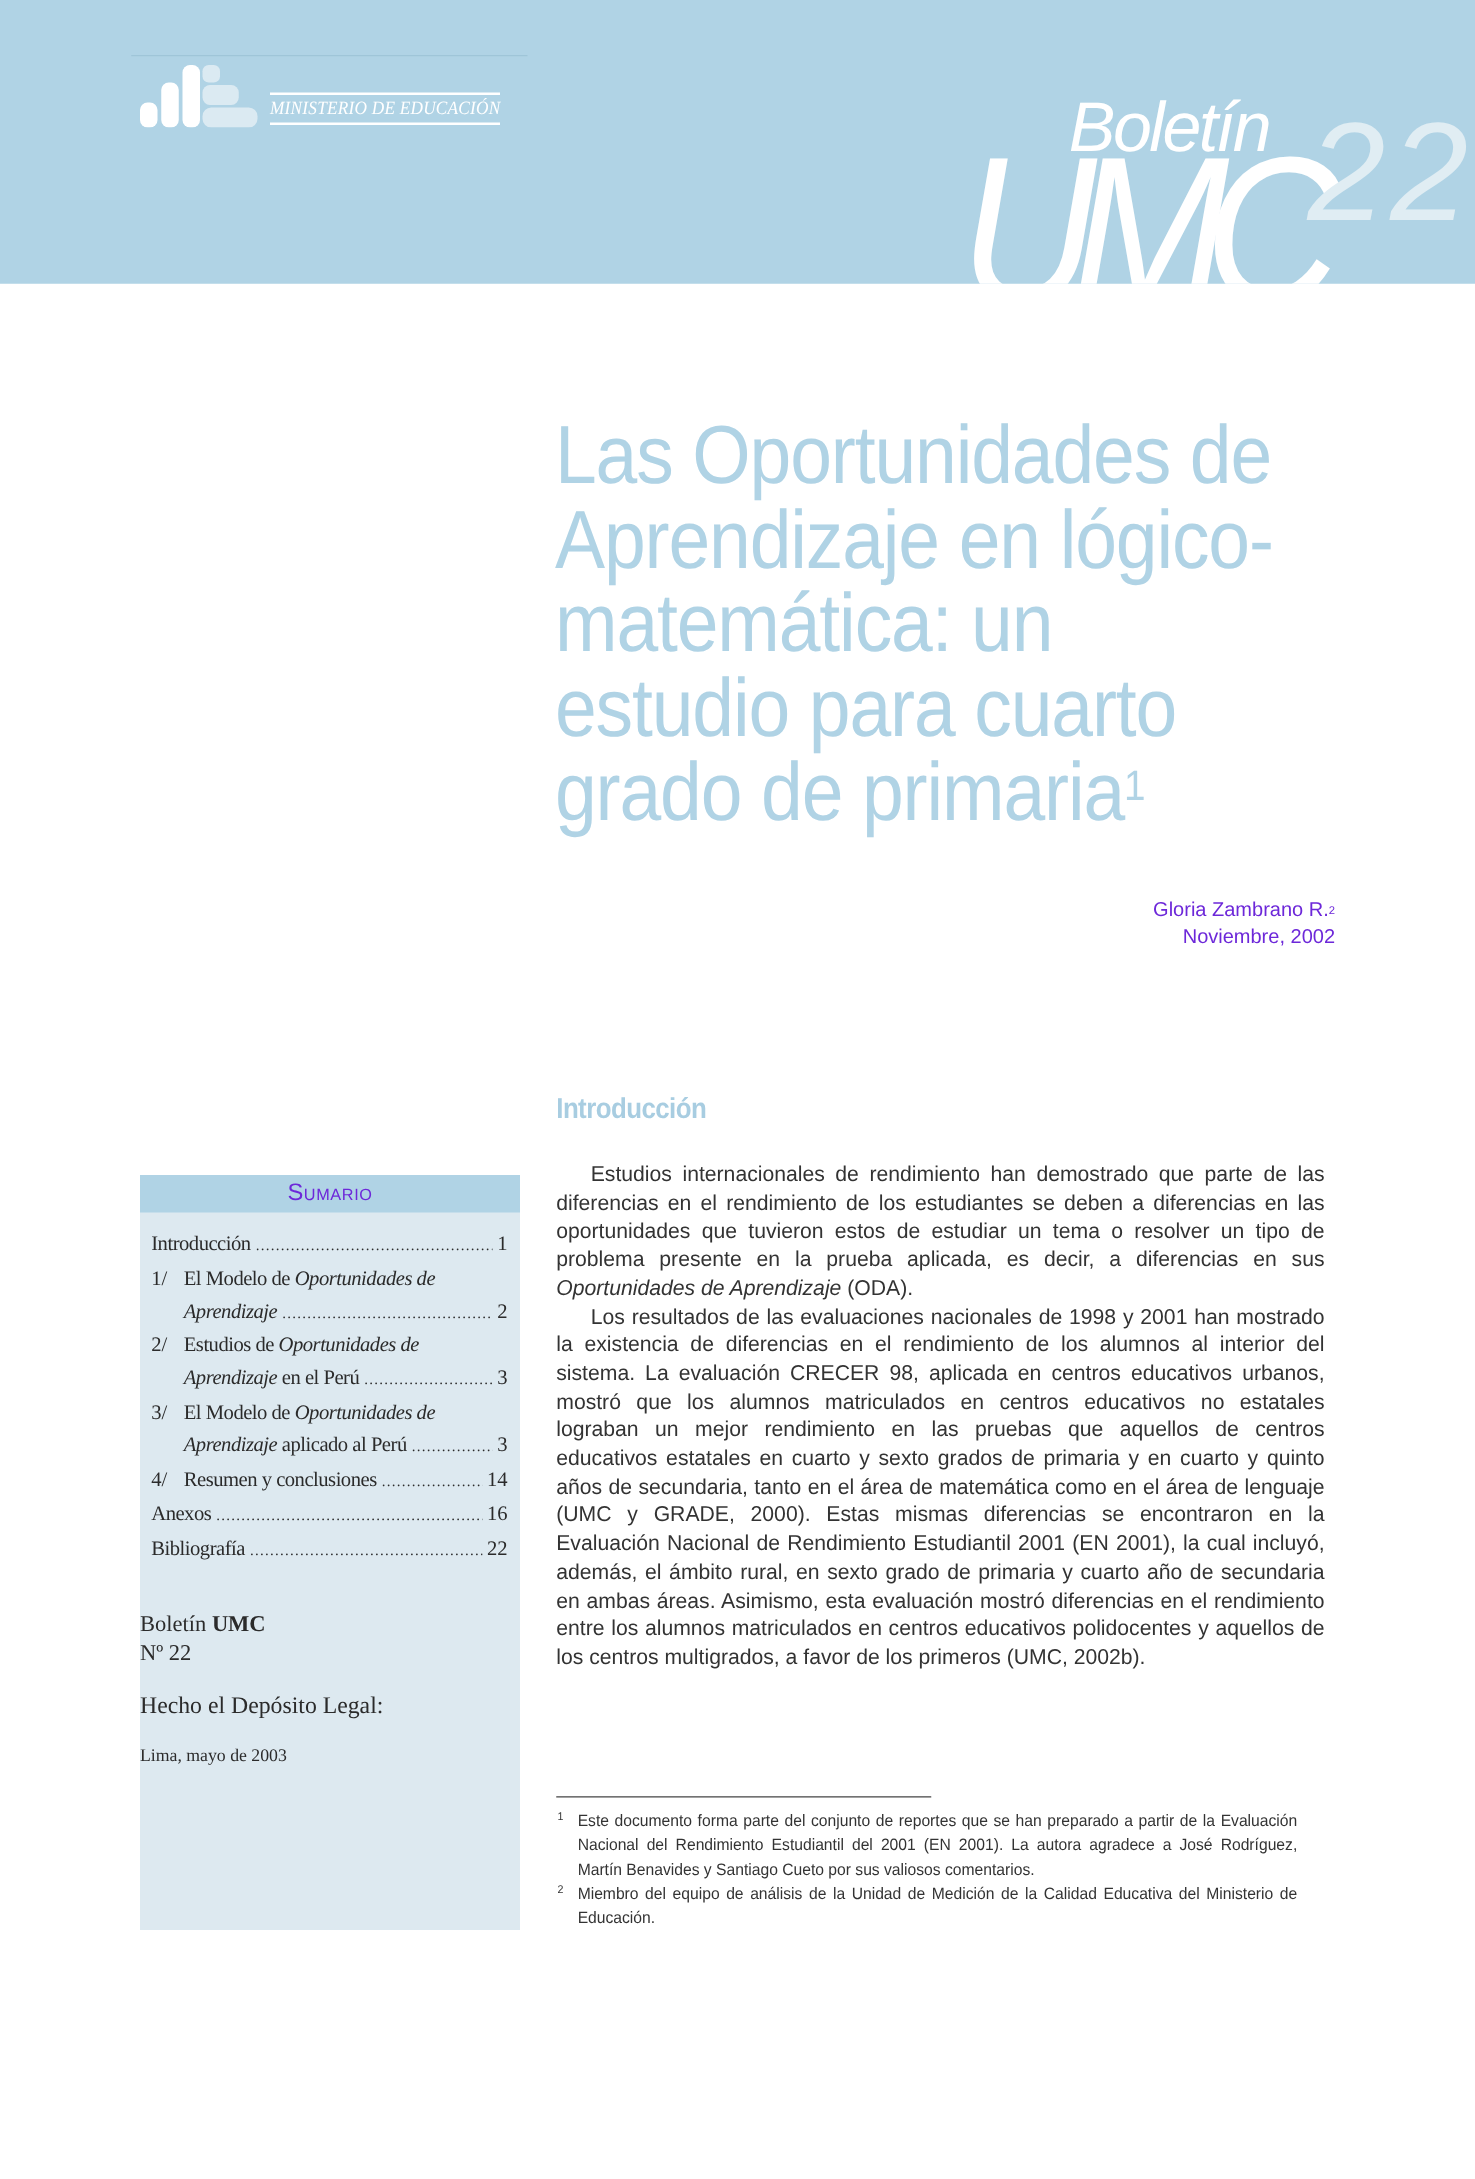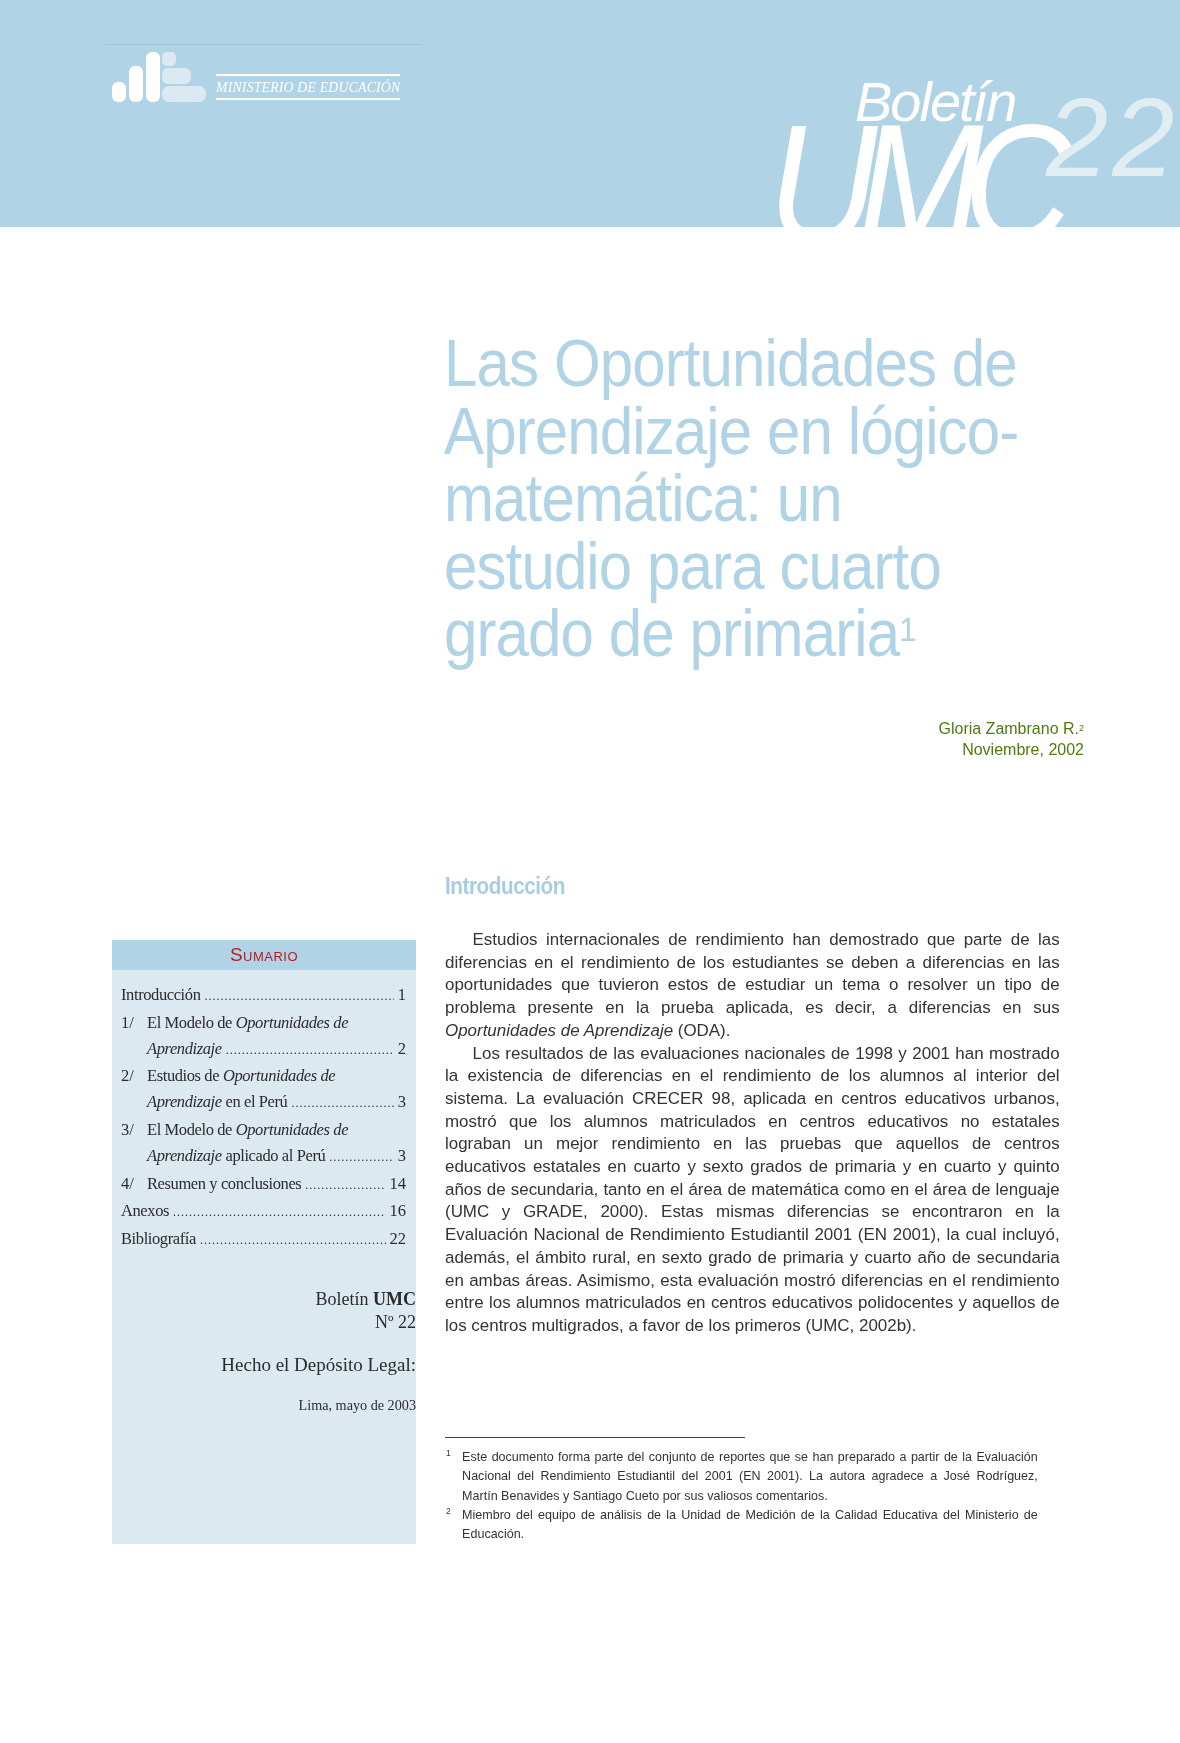--- a/index.html
+++ b/index.html
@@ -46,57 +46,57 @@
     .title {
       position: absolute; left: 444px; top: 330px; width: 640px;
       font-size: 66px; line-height: 67.5px; color: #b0d3e5;
       font-family: "Liberation Sans Narrow", "Liberation Sans", sans-serif;
       letter-spacing: -1px;
       transform: scaleX(0.91); transform-origin: left top;
       margin: 0; font-weight: normal;
     }
     .title sup { font-size: 34px; vertical-align: top; position: relative; top: -4px; }
     .byline {
-      position: absolute; right: 96px; top: 718px; text-align: right;
-      font-size: 16px; line-height: 21px; color: #4d7c0f;
+      position: absolute; right: 112px; top: 718px; text-align: right;
+      font-size: 16px; line-height: 21px; color: #6d28d9;
     }
     .byline sup { font-size: 9px; vertical-align: top; }
     .section-heading {
       position: absolute; left: 445px; top: 873px;
       font-size: 23px; color: #a8cde1; margin: 0; font-weight: bold;
       letter-spacing: -0.5px;
       transform: scaleX(0.9); transform-origin: left top;
     }
     .body-text {
       position: absolute; left: 445px; top: 928px; width: 624px;
       font-size: 17.2px; line-height: 22.7px; color: #333333; text-align: justify;
       transform: scaleX(0.985); transform-origin: left top;
     }
     .body-text p { margin: 0; text-indent: 28px; }
     .sidebar {
       position: absolute; left: 112px; top: 940px; width: 304px; height: 604px;
       background: #dde9f0;
       font-family: "Liberation Serif", "DejaVu Serif", serif; color: #2b2b2b;
     }
     .sidebar-head {
-      height: 30px; background: #b0d3e5; color: #b91c1c; text-align: center;
+      height: 30px; background: #b0d3e5; color: #6d28d9; text-align: center;
       font-family: "Liberation Sans", sans-serif; font-size: 19px; line-height: 30px;
       font-variant: small-caps; letter-spacing: 0.5px;
     }
     .toc { list-style: none; margin: 0; padding: 12px 0 0 0; font-size: 16.5px; line-height: 25.8px; }
     .toc li { position: relative; padding-left: 9px; padding-right: 10px; }
     .toc .row { display: flex; align-items: baseline; }
     .toc .num { width: 26px; flex: none; }
     .toc .label { white-space: nowrap; letter-spacing: -0.4px; }
     .toc .dots { flex: 1; overflow: hidden; white-space: nowrap; margin: 0 4px; letter-spacing: 1px; font-size: 12px; }
     .toc .dots::before { content: "................................................................................................"; }
     .toc .page { flex: none; }
     .toc .cont { padding-left: 26px; }
     .toc i { font-style: italic; }
-    .colophon { text-align: right; }
+    .colophon { text-align: left; }
     .colophon .series { margin-top: 34px; font-size: 18px; line-height: 23px; }
     .colophon .series b { font-weight: bold; }
     .colophon .credits { margin-top: 24px; font-size: 14.2px; line-height: 21.2px; letter-spacing: -0.3px; }
     .colophon .legal { margin-top: 20px; font-size: 19px; line-height: 21px; }
     .colophon .place { margin-top: 20px; font-size: 14.2px; line-height: 21px; }
     .footnote-rule {
       position: absolute; left: 445px; top: 1437px; width: 300px; height: 1px; background: #444444;
     }
     .footnotes {
       position: absolute; left: 445px; top: 1447px; width: 624px;

